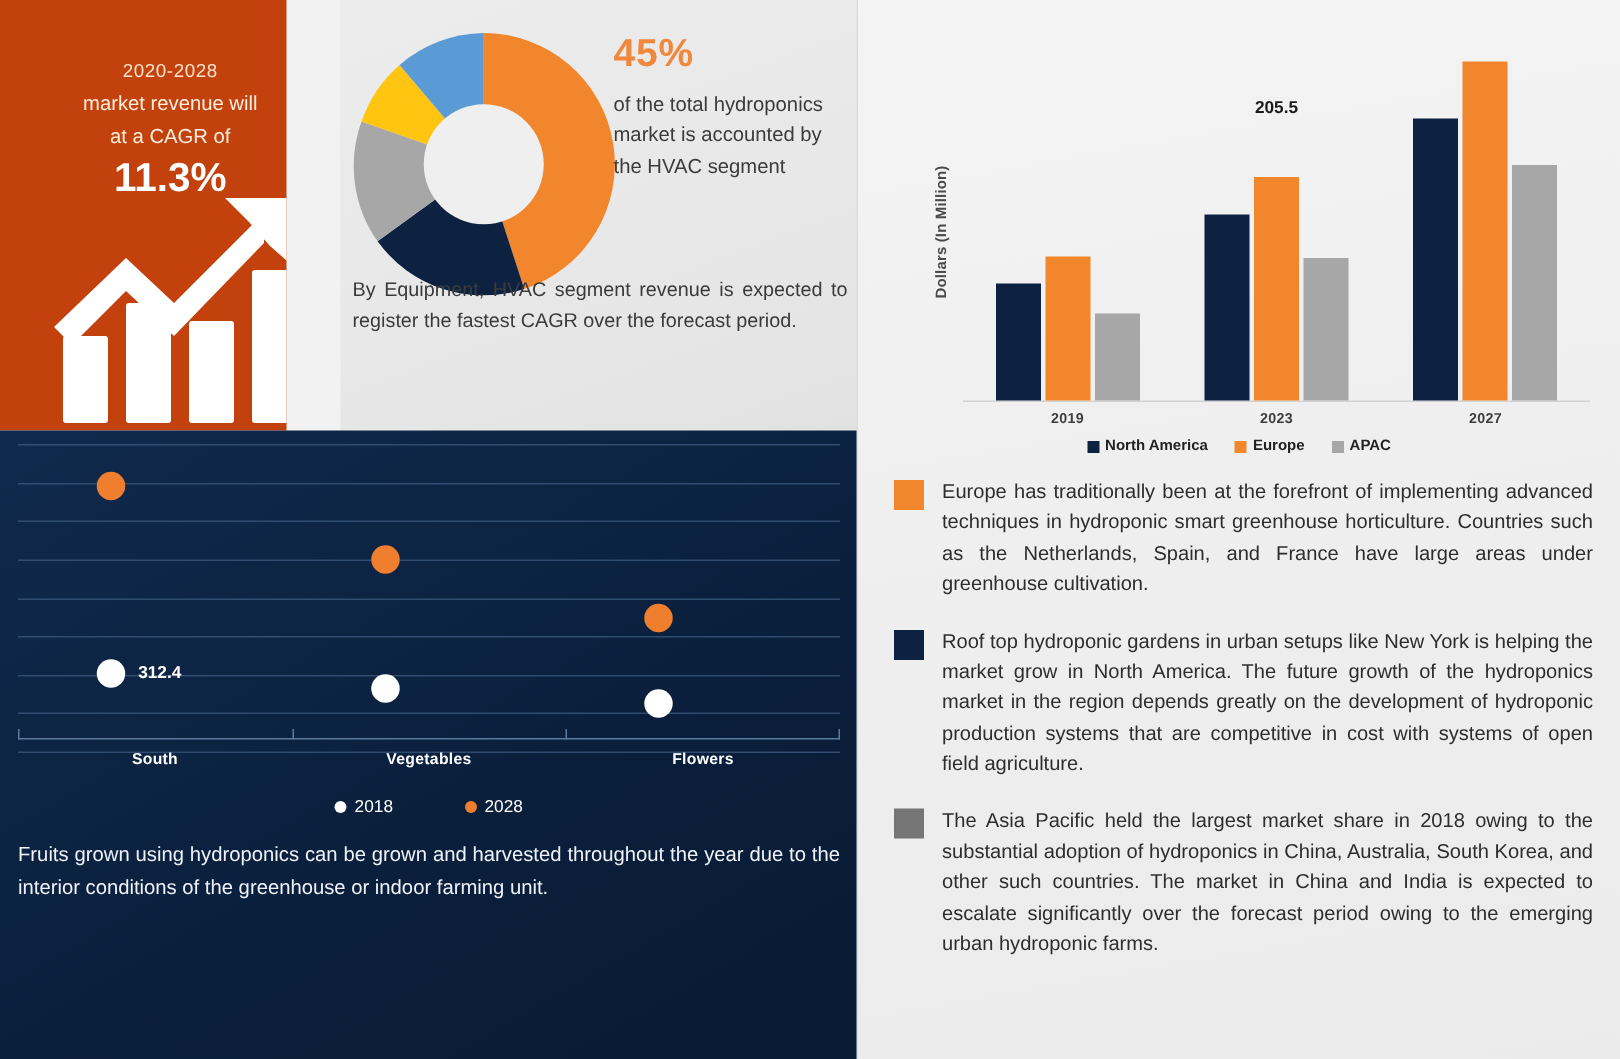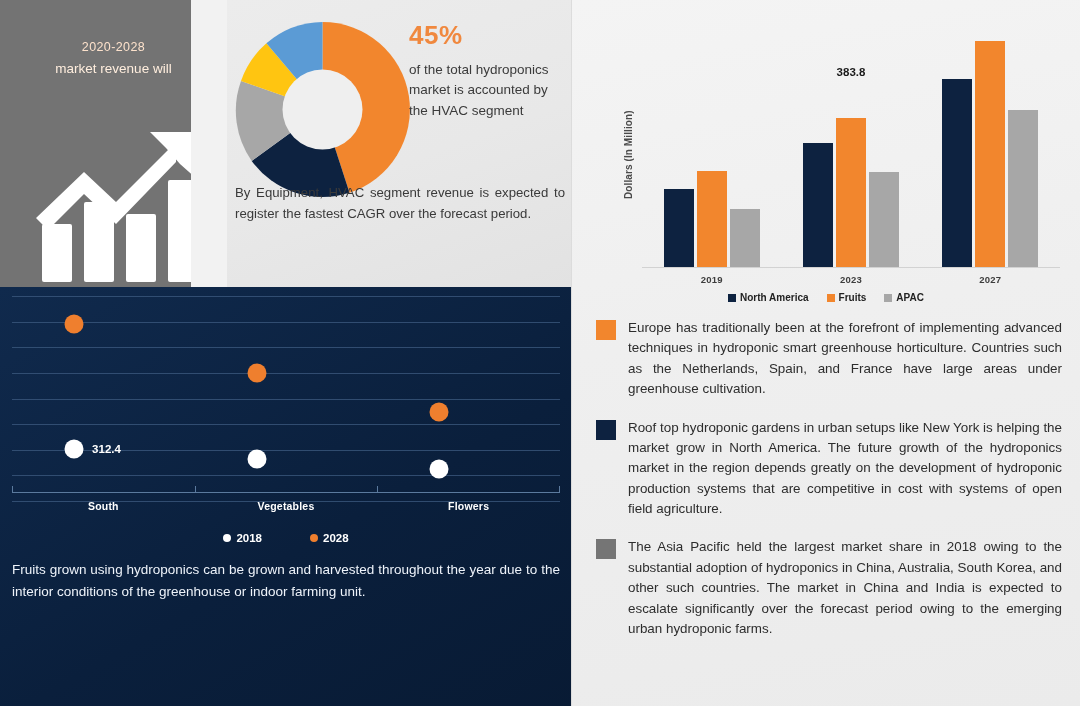--- a/index.html
+++ b/index.html
@@ -8,21 +8,21 @@
   body {
     width:1080px; height:706px;
     font-family:"Liberation Sans", sans-serif;
     position:relative; overflow:hidden;
   }
   #root { position:relative; width:1080px; height:706px; background:#f2f2f2; }
 
   
   .panel-cagr {
     position:absolute; left:0; top:0; width:191px; height:287px;
-    background:#737373; overflow:hidden;
+    background:#c2410c; overflow:hidden;
   }
   .cagr-text { position:absolute; left:0; top:38px; width:227px; text-align:center; color:#ffffff; }
   .cagr-years { font-size:12.5px; letter-spacing:.4px; color:#fde2cc; line-height:1.5; }
   .cagr-sub1 { font-size:13.5px; color:#ffeede; line-height:1.6; margin-top:1px; }
   .cagr-big { font-size:25px; font-weight:bold; letter-spacing:.6px; line-height:1.35; margin-top:2px; color:#ffffff; }
   .cagr-sub2 { font-size:13.5px; color:#ffeede; line-height:1.5; margin-top:2px; }
   .cagr-pct { font-size:27px; font-weight:bold; line-height:1.25; color:#ffffff; }
   .cagr-art { position:absolute; left:0; top:128px; width:227px; height:160px; }
 
   
@@ -64,21 +64,21 @@
   .axtick { position:absolute; top:0; width:1px; height:7px; background:#5b7a9e; }
   .cat-labels { position:absolute; left:12px; top:213px; width:548px; height:18px; }
   .cat-label {
     position:absolute; top:0; transform:translateX(-50%);
     color:#ffffff; font-size:10.5px; font-weight:bold; letter-spacing:.2px;
   }
   .dots-legend {
     position:absolute; left:0; top:245px; width:572px;
     display:flex; justify-content:center; gap:48px; align-items:center;
   }
-  .dleg { display:flex; align-items:center; gap:5px; color:#ffffff; font-size:11.5px; font-weight:bold; }
+  .dleg { display:flex; align-items:center; gap:5px; color:#ffffff; font-size:11.5px; font-weight:normal; }
   .dleg .sw { width:8px; height:8px; border-radius:50%; display:block; }
   .dots-caption {
     position:absolute; left:12px; top:272px; width:548px;
     color:#eef3fa; font-size:13.5px; line-height:1.62; text-align:justify;
   }
 
   
   .panel-right {
     position:absolute; left:572px; top:0; width:508px; height:706px;
     background:linear-gradient(170deg,#f4f4f4 0%,#efefef 45%,#ebebeb 100%);
@@ -125,20 +125,22 @@
 </style>
 </head>
 <body>
 
 <div id="root">
 
   <div class="panel-cagr">
     <div class="cagr-text">
       <div class="cagr-years">2020-2028</div>
       <div class="cagr-sub1">market revenue will</div>
+      <div class="cagr-sub2">at a CAGR of</div>
+      <div class="cagr-pct">11.3%</div>
     </div>
     <div class="cagr-art">
       <svg viewBox="0 0 227 160" width="227" height="160" aria-hidden="true">
         <g fill="#ffffff">
           <rect x="42" y="96" width="30" height="58" rx="2"></rect>
           <rect x="84" y="74" width="30" height="80" rx="2"></rect>
           <rect x="126" y="86" width="30" height="68" rx="2"></rect>
           <rect x="168" y="52" width="30" height="102" rx="2"></rect>
           <path d="M36 90 L84 44 L116 74 L176 14 L176 34 L116 96 L84 66 L48 102 Z"></path>
           <path d="M150 4 L196 4 L196 50 L180 36 L166 20 Z"></path>
@@ -231,32 +233,32 @@
           <div class="bar ap" style="left: 87.6667px; height: 57.6767px;"></div>
           <div class="xcat" style="left: 69.6667px;">2019</div>
           <div class="bar na" style="left: 161px; height: 123.823px;"></div>
           <div class="bar eu" style="left: 194px; height: 149.233px;"></div>
           <div class="bar ap" style="left: 227px; height: 95.1867px;"></div>
           <div class="xcat" style="left: 209px;">2023</div>
           <div class="bar na" style="left: 300.333px; height: 187.55px;"></div>
           <div class="bar eu" style="left: 333.333px; height: 226.27px;"></div>
           <div class="bar ap" style="left: 366.333px; height: 157.3px;"></div>
           <div class="xcat" style="left: 348.333px;">2027</div>
-          <div class="bar-value" style="left: 209px; top: 40px;">383.8</div>
+          <div class="bar-value" style="left: 209px; top: 40px;">205.5</div>
         </div>
     </div>
 
     <div class="bar-legend" id="barLegend">
         <div class="bleg">
           <span class="sw" style="background: rgb(13, 34, 64);"></span>
           <span>North America</span>
         </div>
         <div class="bleg">
           <span class="sw" style="background: rgb(242, 134, 45);"></span>
-          <span>Fruits</span>
+          <span>Europe</span>
         </div>
         <div class="bleg">
           <span class="sw" style="background: rgb(167, 167, 167);"></span>
           <span>APAC</span>
         </div>
       </div>
 
     <div class="bullets" id="bulletList">
         <div class="bullet">
           <div class="marker orange" style="background: rgb(242, 134, 45);"></div>

